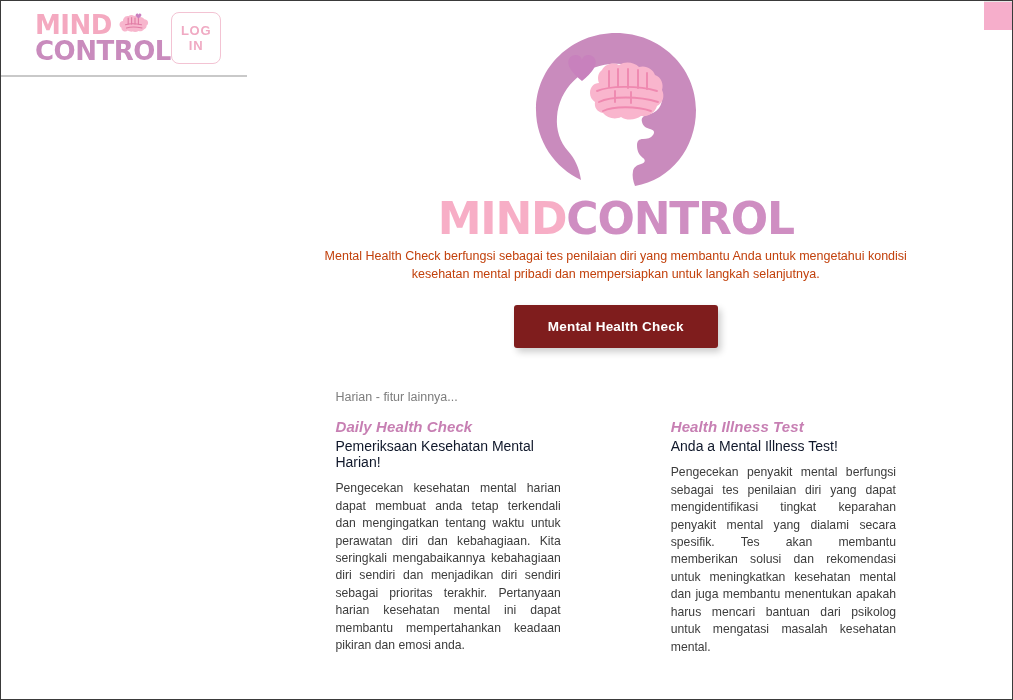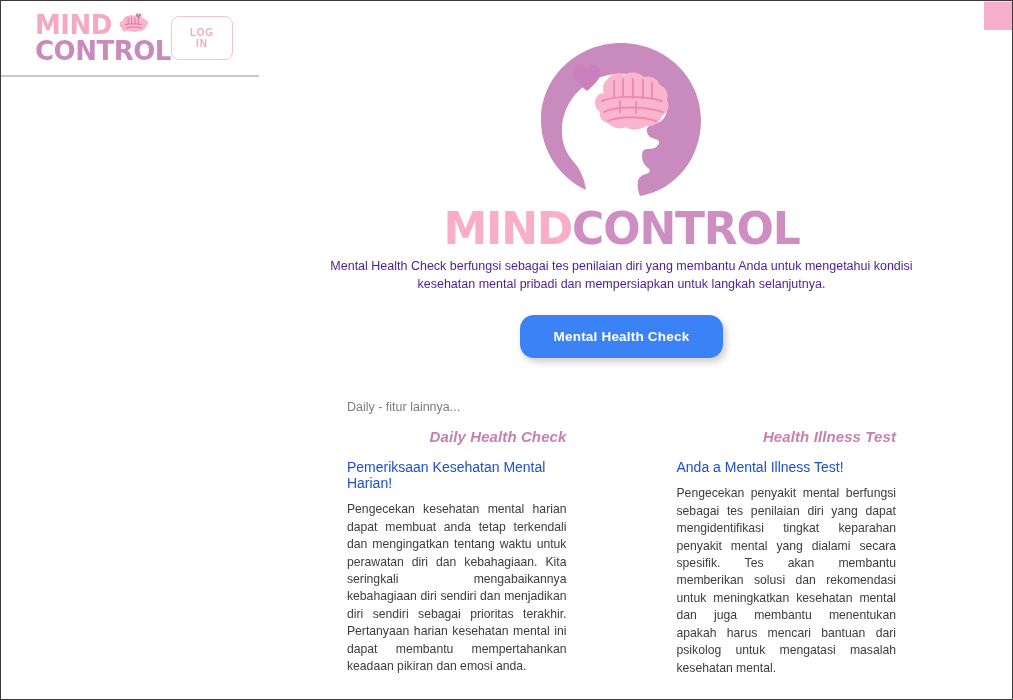--- a/index.html
+++ b/index.html
@@ -61,39 +61,39 @@
   .brain-mini {
     margin-left: 4px;
     margin-bottom: 1px;
   }
 
   .login-btn {
     border: 1px solid #f3c3d3;
     border-radius: 8px;
     background: #ffffff;
     color: #f0aac3;
-    font-size: 10px;
+    font-size: 13px;
     font-weight: bold;
     letter-spacing: 0.8px;
-    padding: 10px 18px;
+    padding: 10px 9px;
     font-family: "Liberation Sans", sans-serif;
     cursor: pointer;
   }
 
   
   .main {
     flex: 1 1 auto;
     position: relative;
     background: #ffffff;
     overflow: hidden;
   }
 
   .hero {
     text-align: center;
-    padding-top: 40px;
+    padding-top: 30px;
   }
 
   .hero-logo {
     display: block;
     margin: 0 auto;
   }
 
   .wordmark {
     margin-top: 2px;
     font-family: "DejaVu Sans", sans-serif;
@@ -112,34 +112,34 @@
     font-weight: bold;
     color: #cf8eb9;
     font-family: "Liberation Sans", sans-serif;
   }
 
   .hero-sub {
     margin: 6px auto 0;
     width: 620px;
     font-size: 12.5px;
     line-height: 1.45;
-    color: #4c1d95;
+    color: #c2410c;
     font-family: "Liberation Sans", sans-serif;
   }
 
   .cta-wrap {
     margin-top: 22px;
     text-align: center;
   }
   .cta-btn {
     display: inline-block;
-    background: #3b82f6;
+    background: #7f1d1d;
     color: #ffffff;
     border: none;
-    border-radius: 14px;
+    border-radius: 3px;
     font-size: 13.5px;
     font-weight: bold;
     letter-spacing: 0.2px;
     padding: 14px 34px;
     box-shadow: 3px 4px 7px rgba(0,0,0,0.20);
     cursor: pointer;
     font-family: "Liberation Sans", sans-serif;
   }
 
   
@@ -161,26 +161,25 @@
   .feature-col {
     width: 374px;
   }
   .feature-title {
     font-size: 15px;
     font-weight: bold;
     font-style: italic;
     color: #c77fb3;
     letter-spacing: 0.1px;
     font-family: "Liberation Sans", sans-serif;
-    text-align: right;
   }
   .feature-sub {
-    margin-top: 14px;
+    margin-top: 3px;
     font-size: 14px;
-    color: #1d4ed8;
+    color: #0f172a;
     font-family: "Liberation Sans", sans-serif;
   }
   .feature-body {
     margin-top: 10px;
     font-size: 12.2px;
     line-height: 1.43;
     color: #3c3c3c;
     text-align: justify;
     font-family: "Liberation Sans", sans-serif;
   }
@@ -298,21 +297,21 @@
       </div>
 
       <div class="hero-sub">Mental Health Check berfungsi sebagai tes penilaian diri yang membantu Anda untuk mengetahui kondisi kesehatan mental pribadi dan mempersiapkan untuk langkah selanjutnya.</div>
 
       <div class="cta-wrap">
         <button class="cta-btn">Mental Health Check</button>
       </div>
     </div>
 
     <div class="features">
-      <div class="features-label">Daily - fitur lainnya...</div>
+      <div class="features-label">Harian - fitur lainnya...</div>
 
       <div class="feature-cols">
 
         <div class="feature-col">
           <div class="feature-title">Daily Health Check</div>
           <div class="feature-sub">Pemeriksaan Kesehatan Mental Harian!</div>
           <div class="feature-body">Pengecekan kesehatan mental harian dapat membuat anda tetap terkendali dan mengingatkan tentang waktu untuk perawatan diri dan kebahagiaan. Kita seringkali mengabaikannya kebahagiaan diri sendiri dan menjadikan diri sendiri sebagai prioritas terakhir. Pertanyaan harian kesehatan mental ini dapat membantu mempertahankan keadaan pikiran dan emosi anda.</div>
         </div>
 
         <div class="feature-col">

